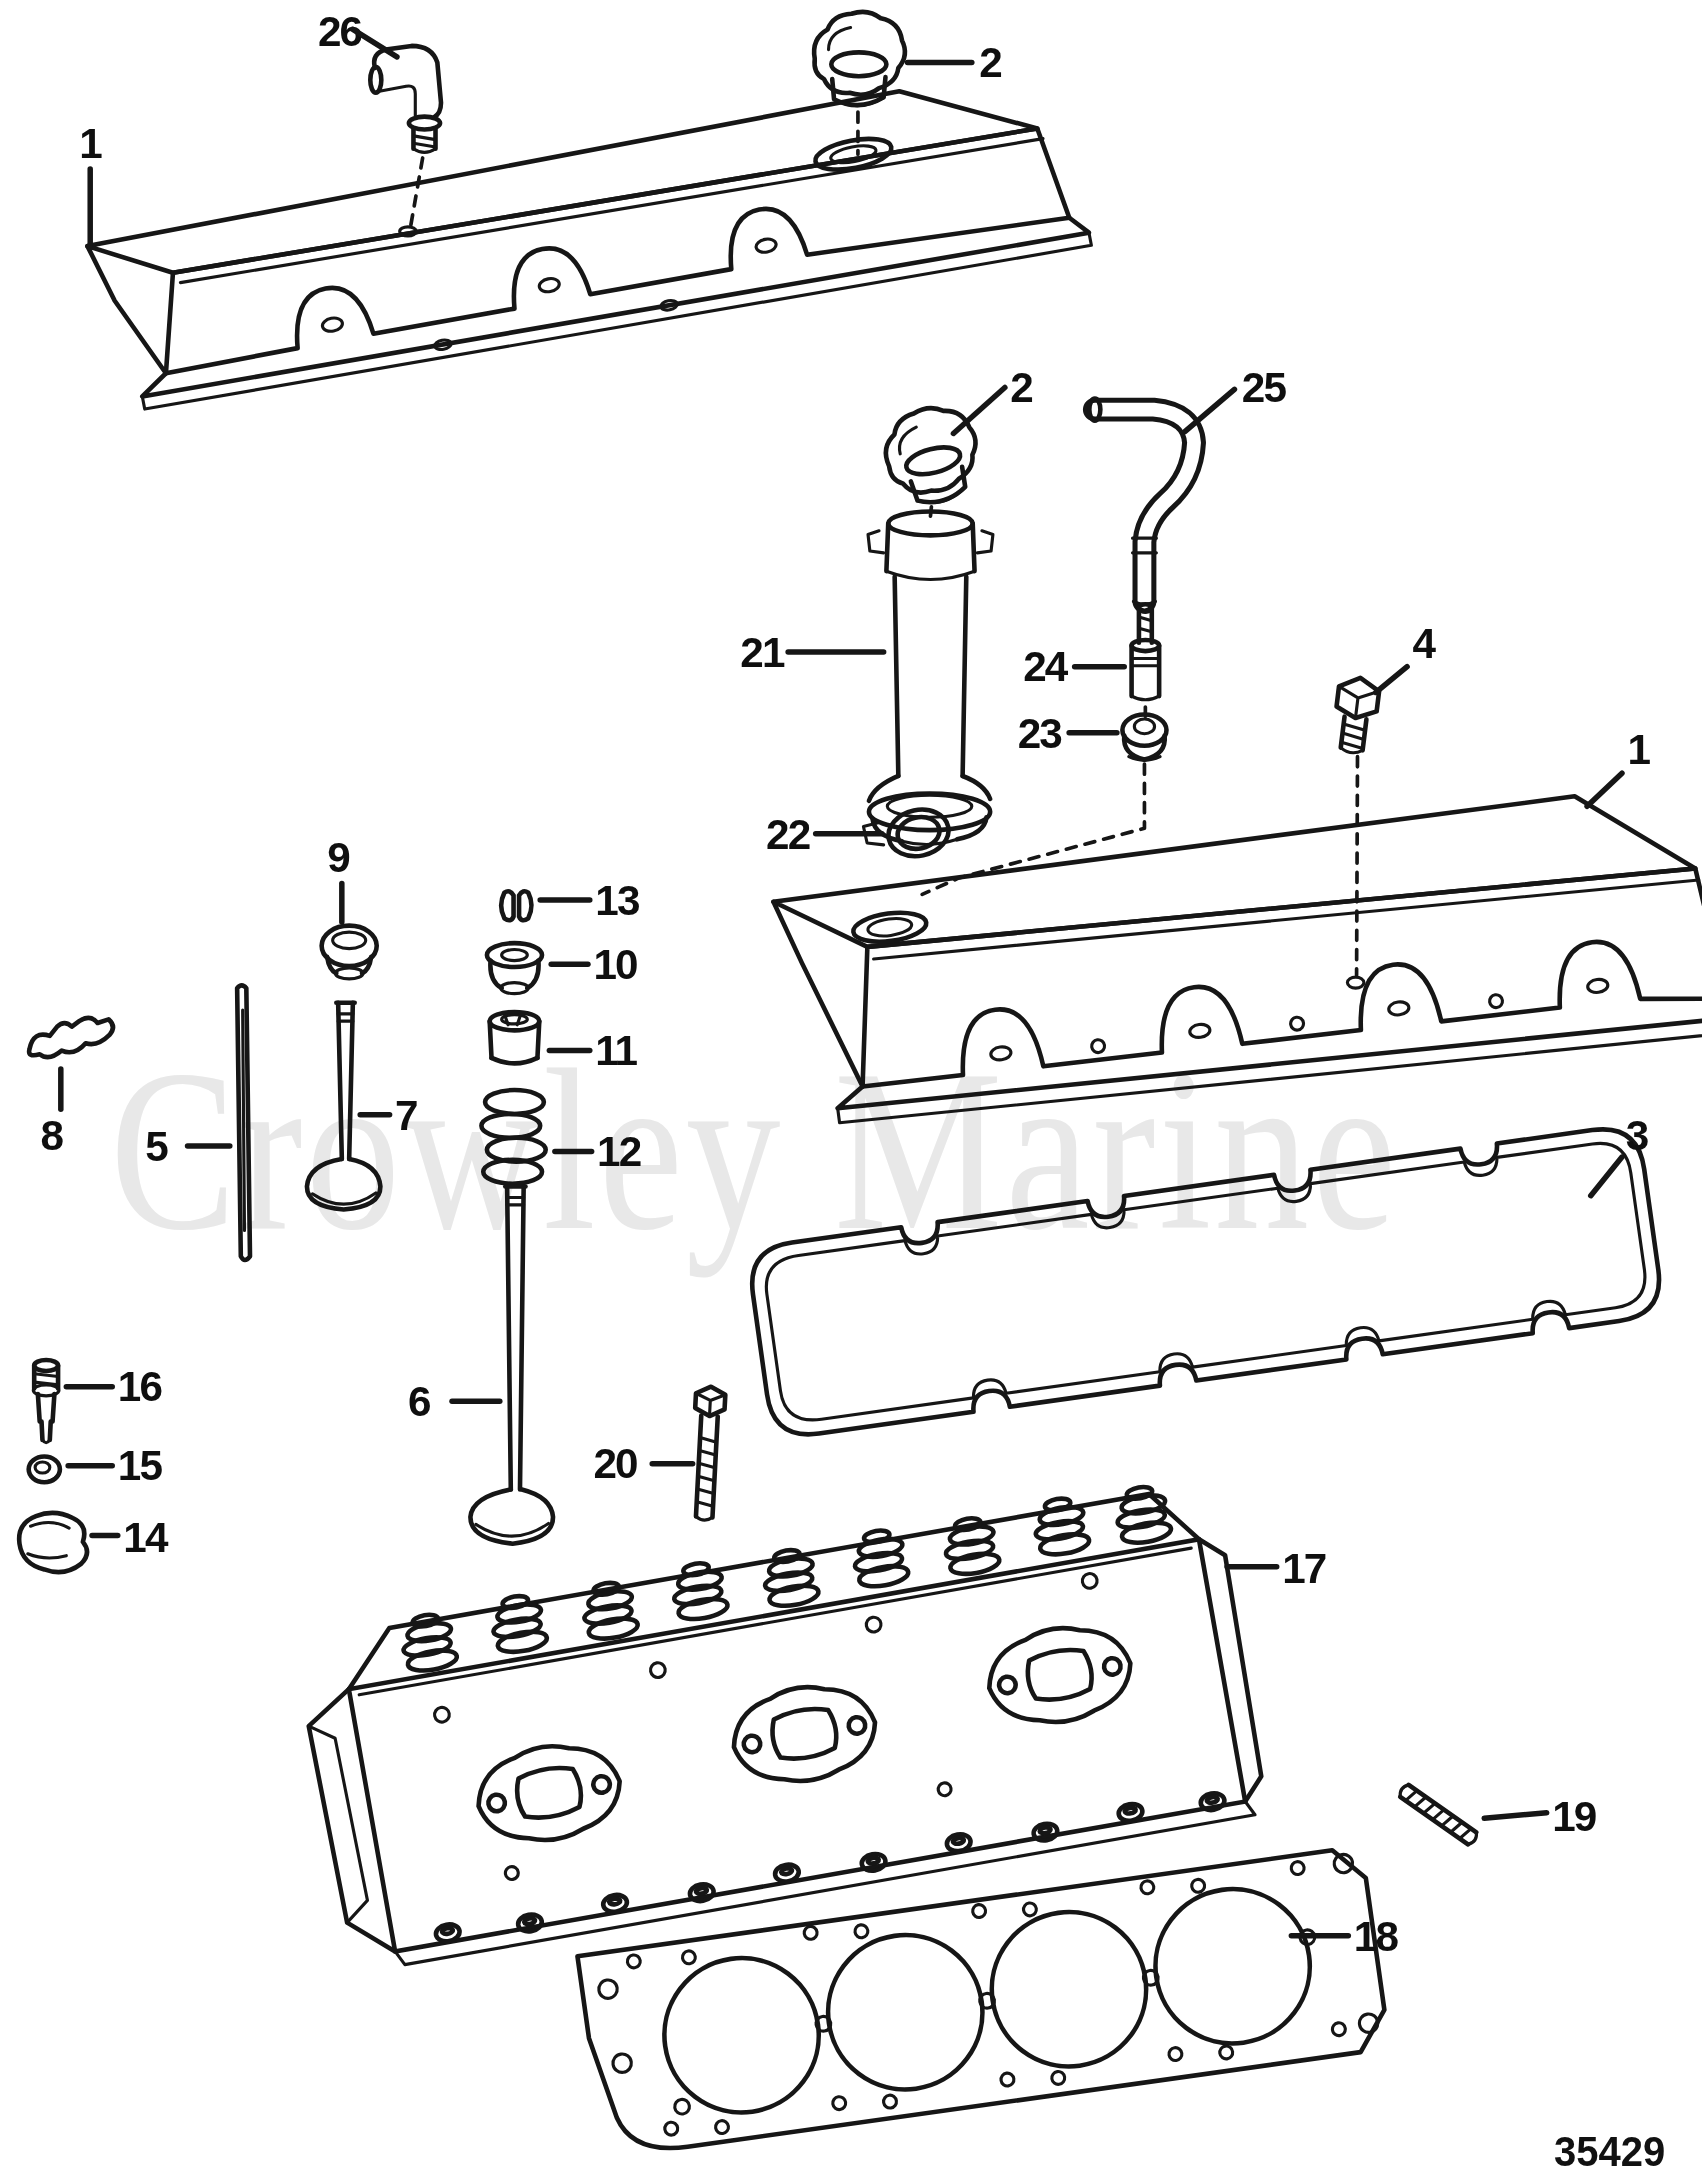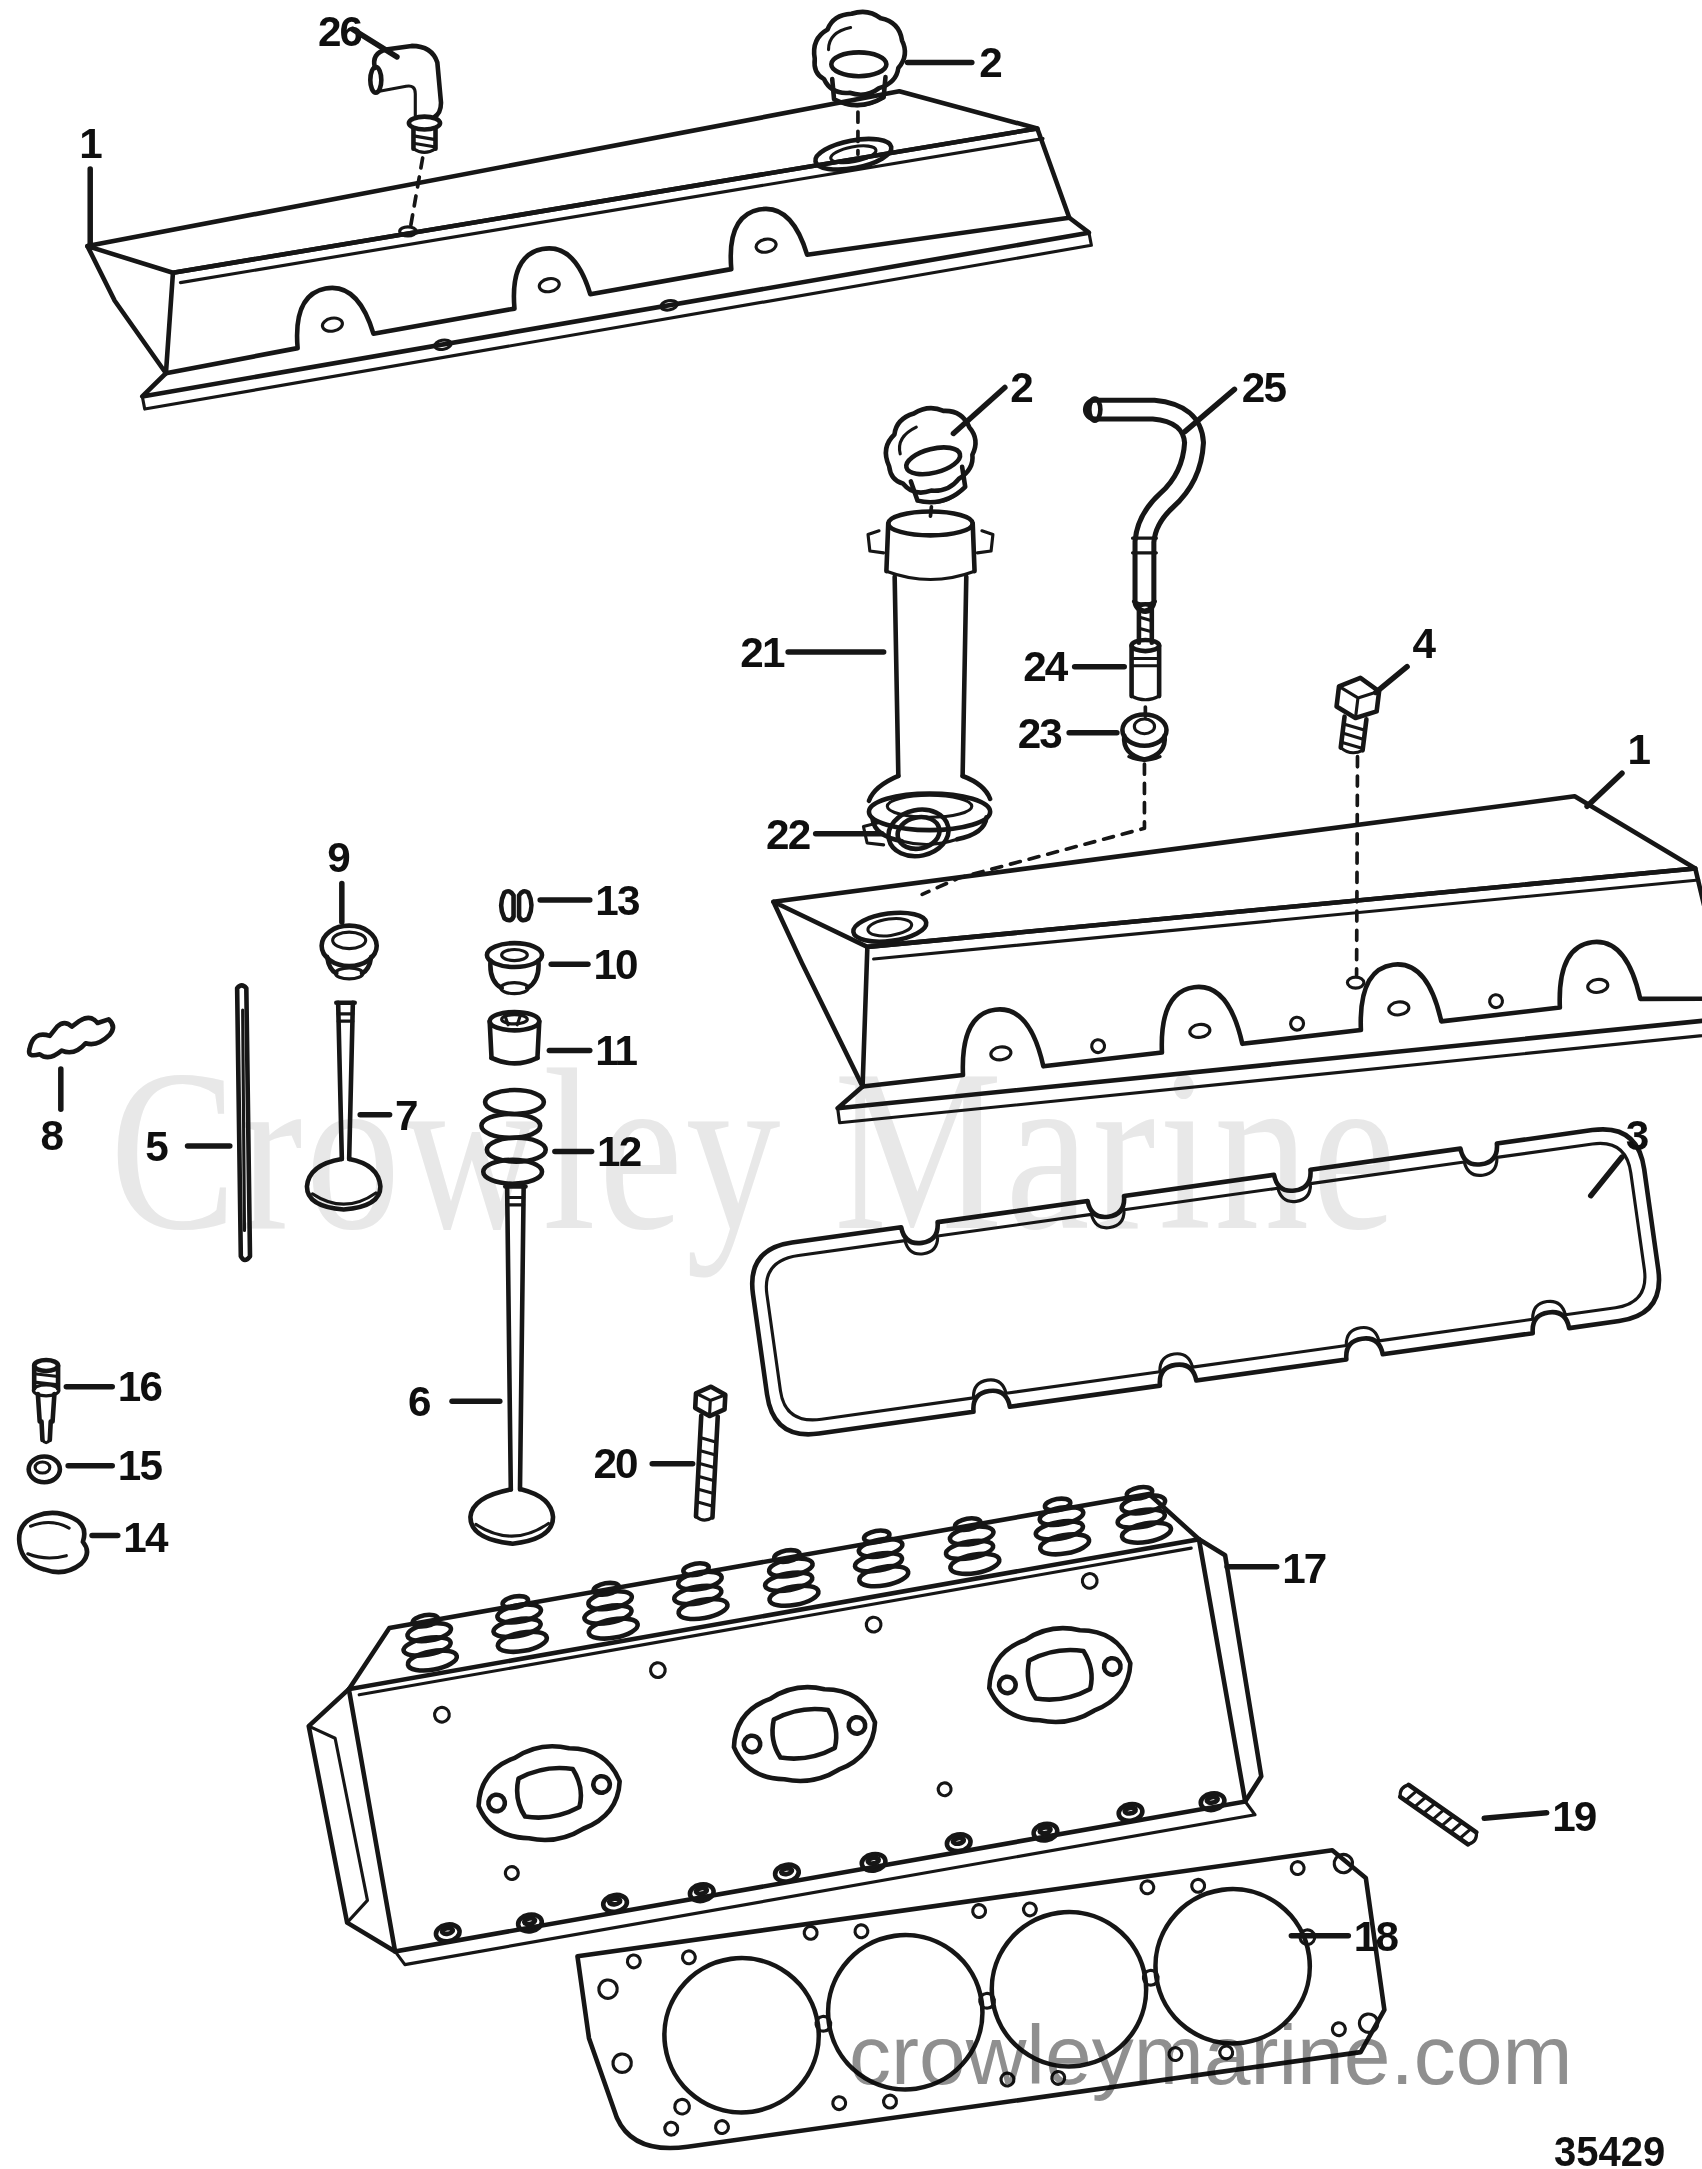--- a/index.html
+++ b/index.html
@@ -424,16 +424,15 @@
       <path class="lead" d="M 1390,1706 L 1336,1706"></path>
 
       <text class="callout" x="1690" y="1994">19</text>
       <path class="lead" d="M 1684,1974 L 1616,1980"></path>
 
       <text class="callout" x="1474" y="2124">18</text>
       <path class="lead" d="M 1468,2108 L 1406,2108"></path>
     </g>
   </svg>
 
-  <div id="site-url">crowleymarine.com</div>
   <div id="fig-num">35429</div>
 </div>
 
 
 </body></html>

